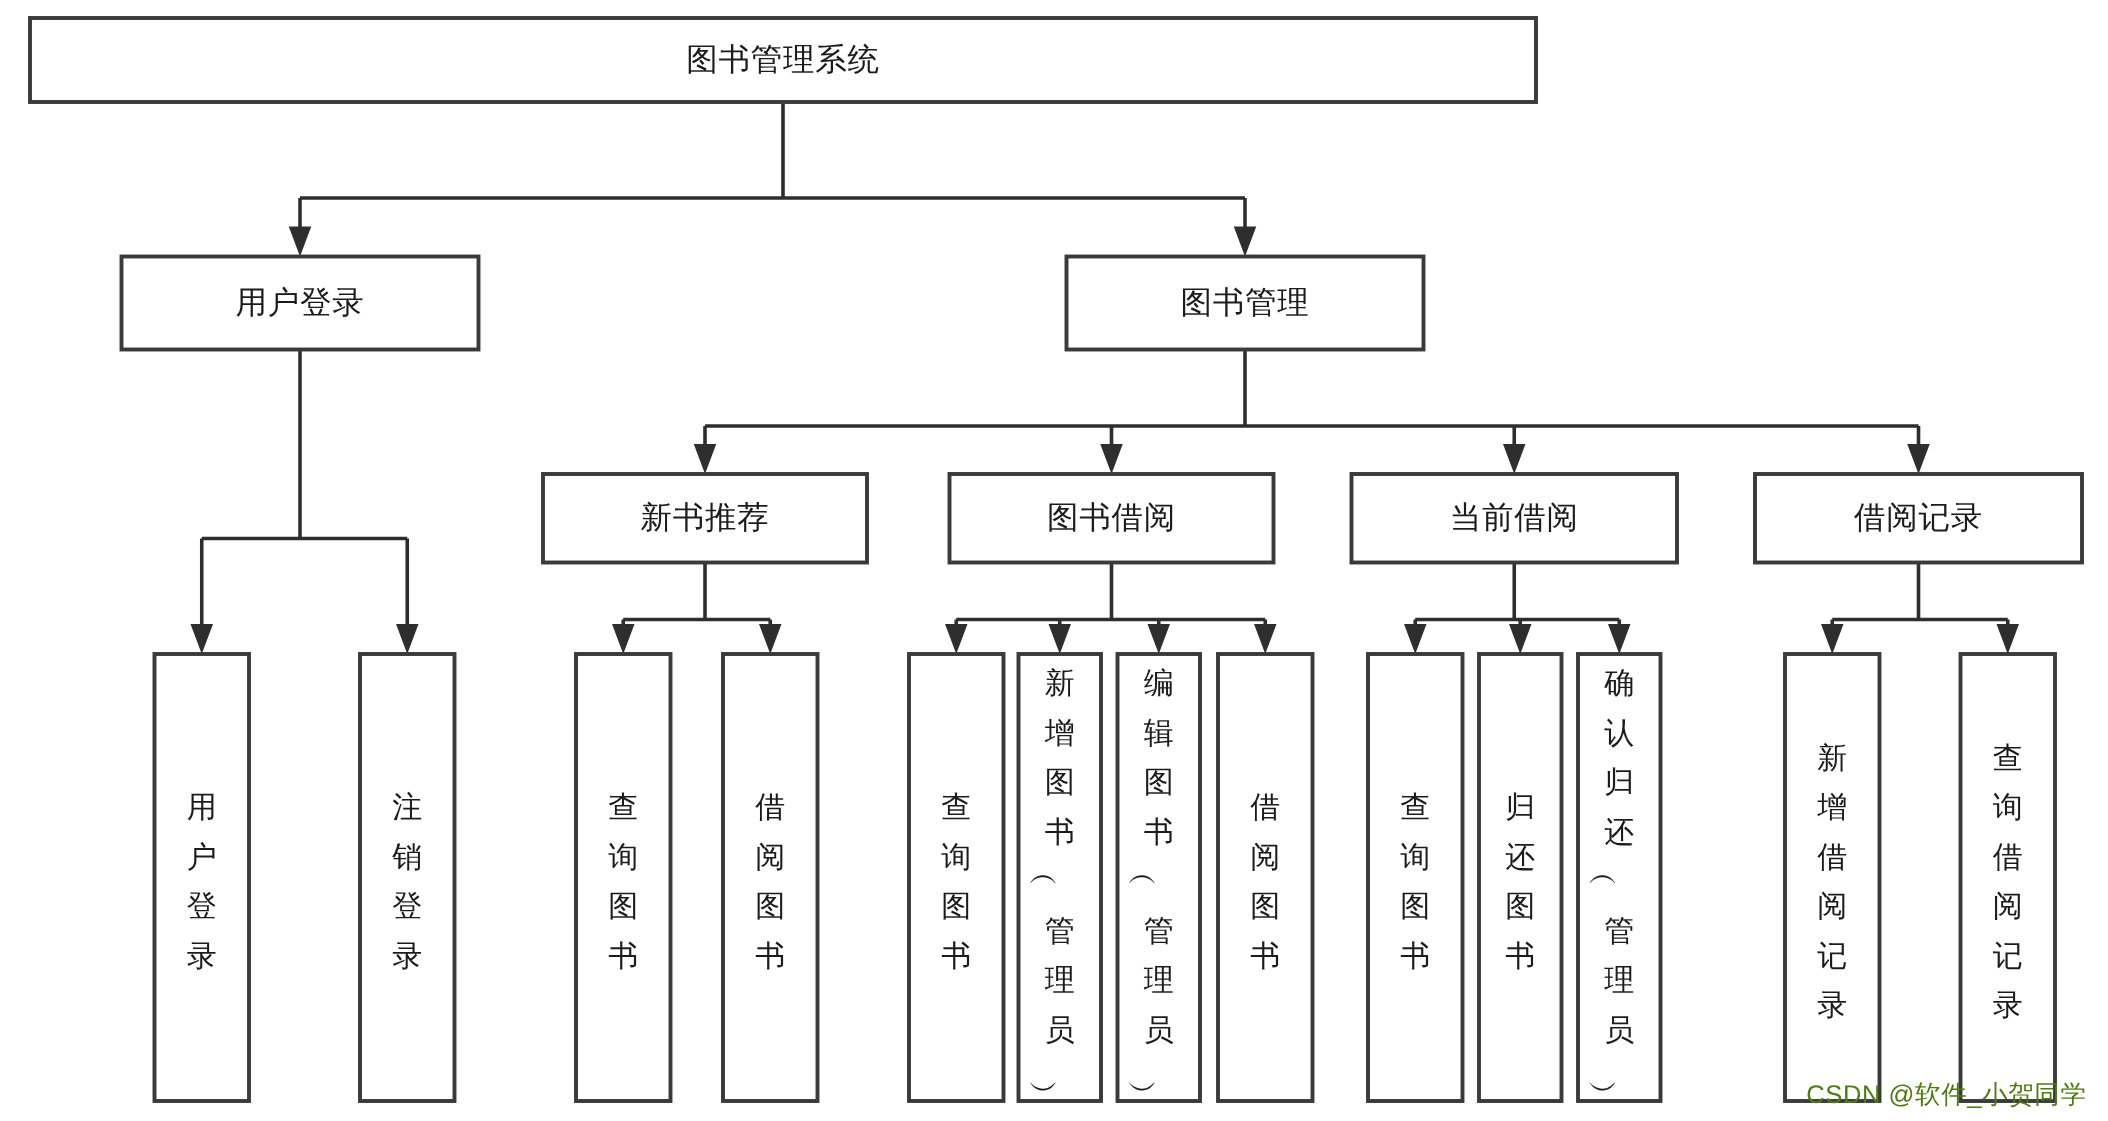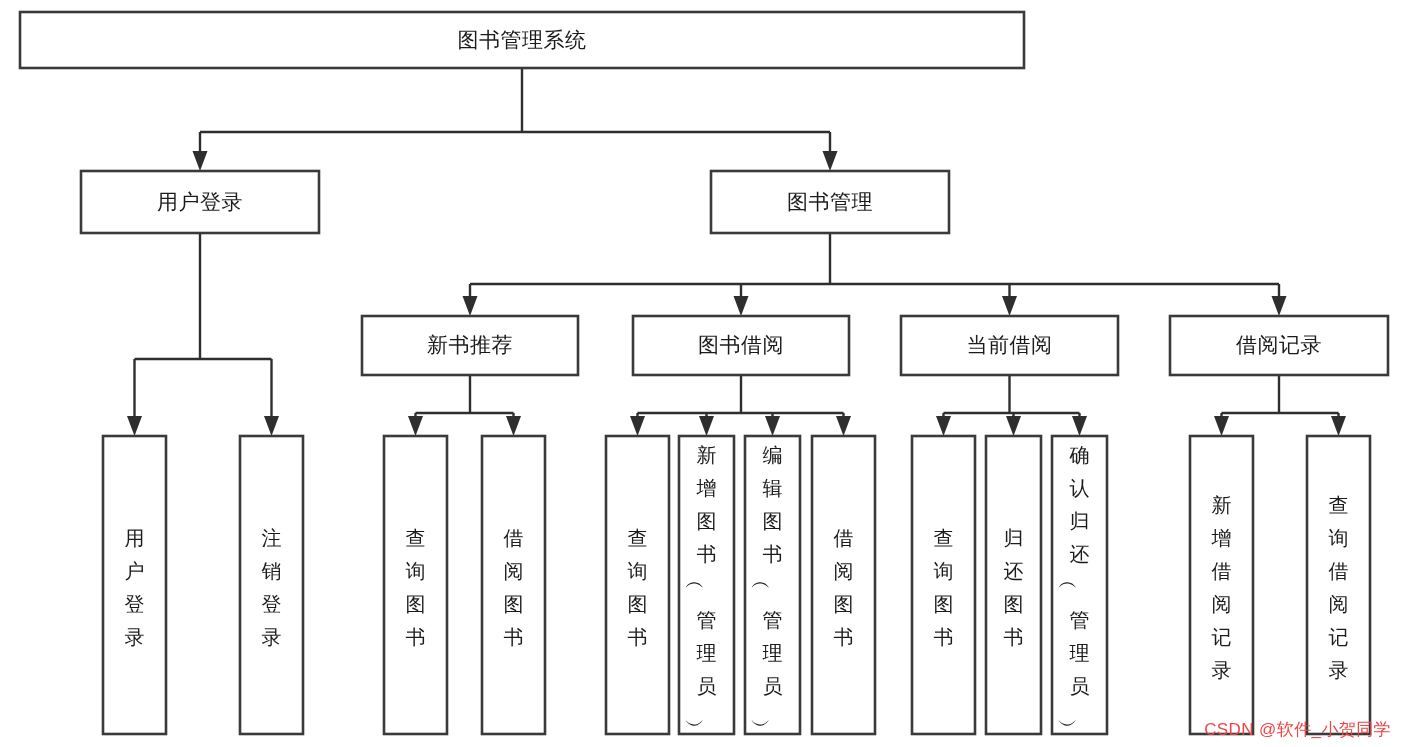--- a/index.html
+++ b/index.html
@@ -55,21 +55,21 @@
   .edge-arrow {
     fill: #2e2e2e;
     stroke: none;
   }
   .watermark {
     position: absolute;
     right: 14px;
     bottom: 6px;
     font-family: "Liberation Sans", "DejaVu Sans", sans-serif;
     font-size: 17px;
-    color: #ef4444;
+    color: #4d7c0f;
     white-space: nowrap;
     user-select: none;
     letter-spacing: 0.4px;
     margin-left: 39px;
   }
 </style>
 </head>
 <body>
 
 <div id="diagram-root">

